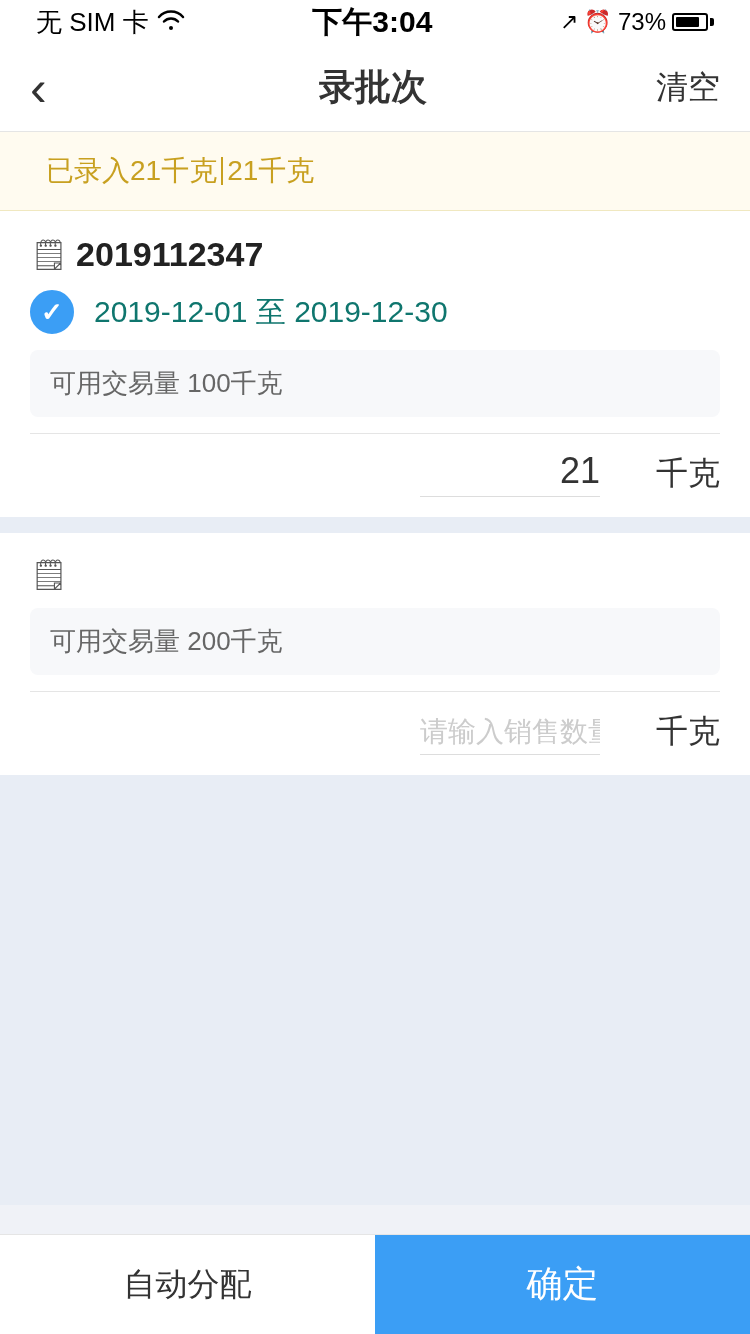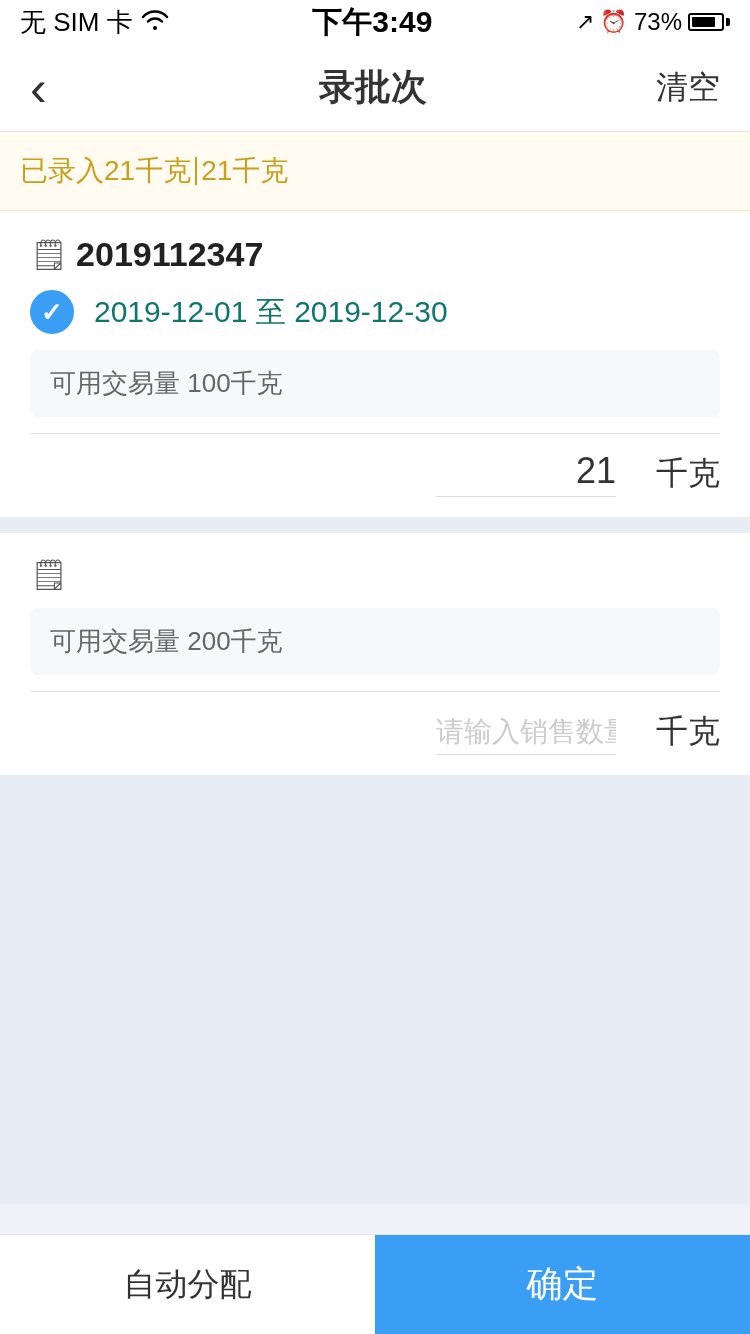--- a/index.html
+++ b/index.html
@@ -13,21 +13,21 @@
     }
 
     
     .status-bar {
       width: 750px;
       height: 44px;
       background: #fff;
       display: flex;
       align-items: center;
       justify-content: space-between;
-      padding: 0 20px;
+      padding: 0 36px;
       font-size: 28px;
     }
     .status-left {
       display: flex;
       align-items: center;
       gap: 8px;
       font-size: 26px;
       font-weight: 500;
     }
     .status-center {
@@ -94,21 +94,21 @@
     }
     .nav-action {
       font-size: 32px;
       color: #333;
       cursor: pointer;
     }
 
     
     .info-banner {
       background: #fffbf0;
-      padding: 20px 20px;
+      padding: 20px 46px;
       display: flex;
       align-items: center;
       gap: 4px;
       border-bottom: 1px solid #f0e8c0;
     }
     .info-banner-text {
       font-size: 28px;
       color: #c8a020;
     }
     .info-banner-divider {
@@ -180,20 +180,21 @@
       font-size: 26px;
       color: #666;
     }
 
     
     .quantity-row {
       display: flex;
       align-items: center;
       justify-content: flex-end;
       padding: 16px 30px 20px 30px;
+      gap: 16px;
       background: #fff;
     }
     .quantity-input {
       border: none;
       border-bottom: 1px solid #ddd;
       font-size: 36px;
       color: #333;
       text-align: right;
       width: 180px;
       outline: none;
@@ -277,21 +278,21 @@
     <span>无 SIM 卡</span>
     <span class="wifi-icon">
       <svg width="28" height="22" viewBox="0 0 28 22">
         <path d="M14 18a2 2 0 1 1 0 4 2 2 0 0 1 0-4z" fill="#000"></path>
         <path d="M7 13.5a9.5 9.5 0 0 1 14 0" stroke="#000" stroke-width="2.5" fill="none" stroke-linecap="round"></path>
         <path d="M2 9a16 16 0 0 1 24 0" stroke="#000" stroke-width="2.5" fill="none" stroke-linecap="round"></path>
         <path d="M0 5C4 1 9 -1 14 -1s10 2 14 6" stroke="#000" stroke-width="2.5" fill="none" stroke-linecap="round" display="none"></path>
       </svg>
     </span>
   </div>
-  <div class="status-center">下午3:49</div>
+  <div class="status-center">下午3:04</div>
   <div class="status-right">
     <span style="font-size:22px;">↗</span>
     <span style="font-size:22px;">⏰</span>
     <span style="font-size:24px;text-align:center;">73%</span>
     <span class="battery-icon">
       <span class="battery-body">
           <span class="battery-fill"></span>
         </span>
       <span class="battery-tip"></span>
     </span>

